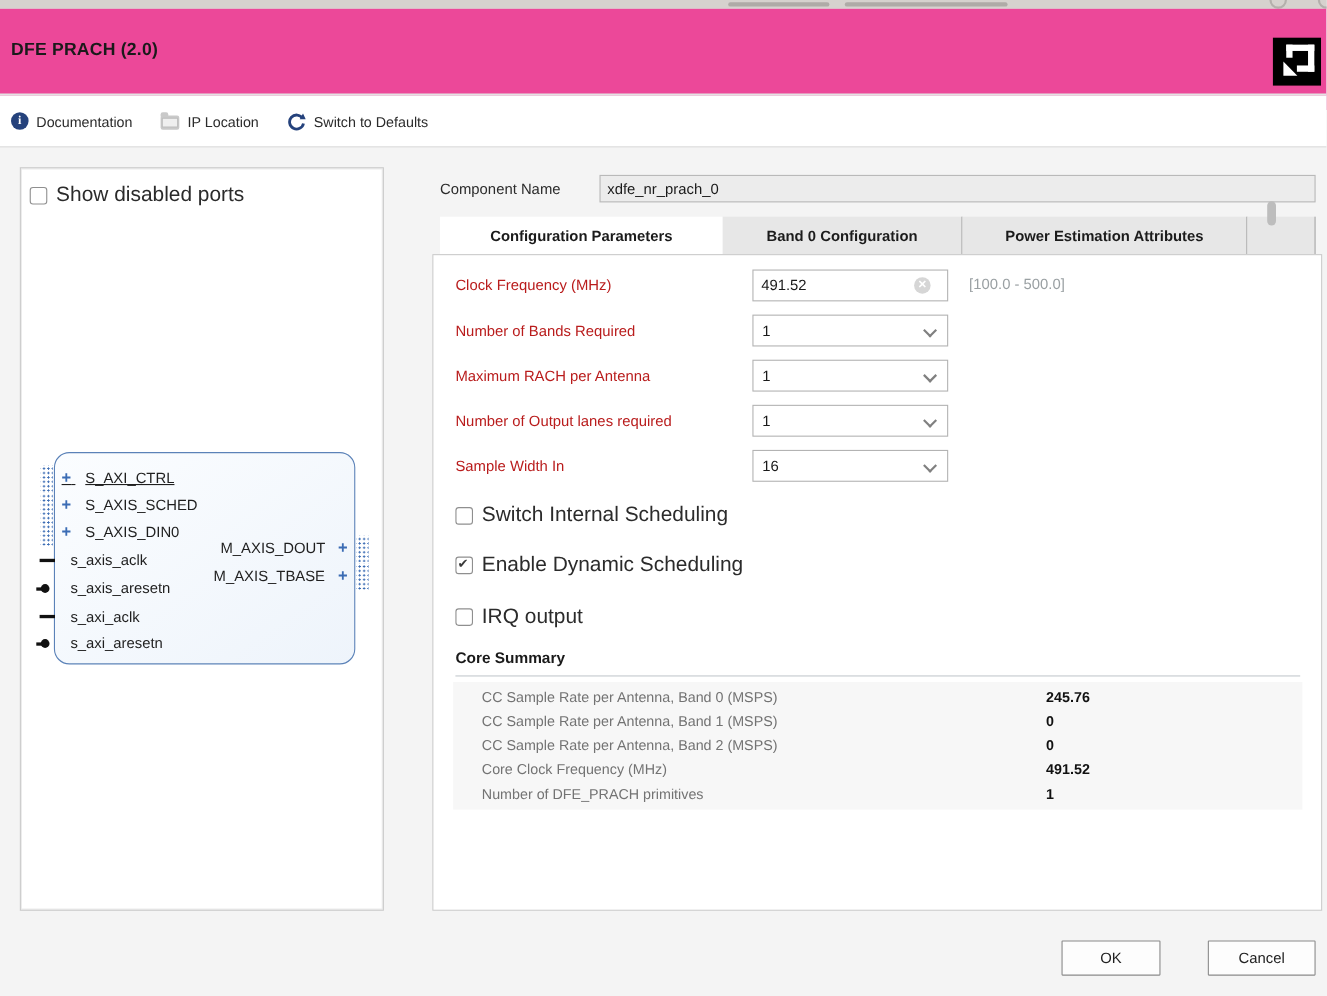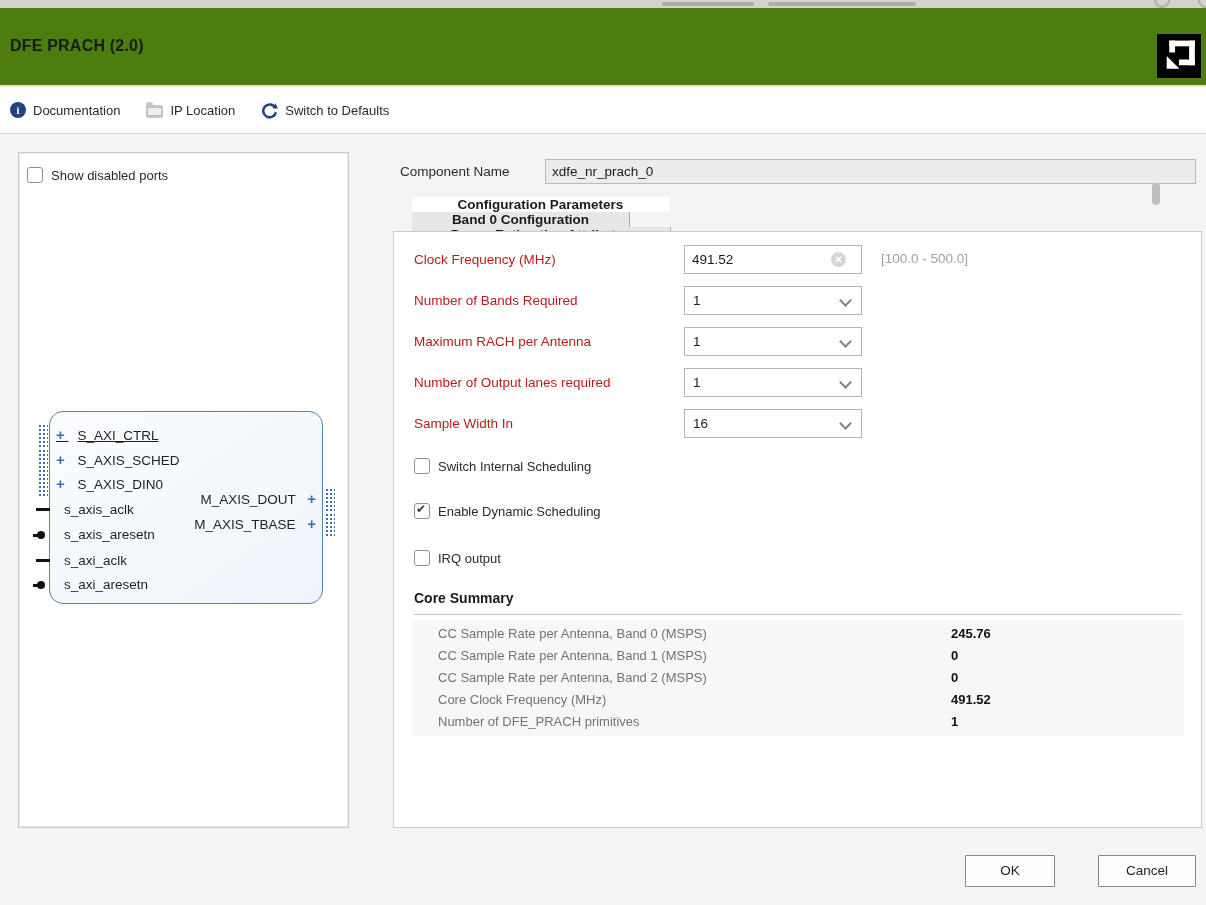--- a/index.html
+++ b/index.html
@@ -9,62 +9,62 @@
     -webkit-font-smoothing:antialiased;
   }
   .abs{position:absolute;}
 
   
   .titlebar{left:0;top:0;width:1206px;height:8px;background:#d6d2ce;}
   .titlebar .smudge{position:absolute;top:2px;height:4px;background:#8f8b87;opacity:.55;border-radius:2px;}
   .win-circle{position:absolute;top:-8px;width:16px;height:16px;border-radius:50%;
     border:2px solid #b4b0ac;background:#d6d2ce;box-sizing:border-box;}
 
-  .header{left:0;top:8px;width:1206px;height:92px;background:#4d7c0f;}
+  .header{left:0;top:8px;width:1206px;height:92px;background:#ec4899;}
   .dlg-title{position:absolute;left:10px;top:29px;font-size:16px;font-weight:bold;color:#1a1a1a;letter-spacing:.2px;}
   .amd-logo{position:absolute;left:1157px;top:26px;width:44px;height:44px;}
 
   .hdiv{left:0;width:1206px;height:2px;background:#e3e3e3;}
 
   .toolbar{left:0;top:87px;width:1206px;height:46px;background:#ffffff;display:flex;align-items:center;padding-left:10px;box-sizing:border-box;}
   .tool-item{display:flex;align-items:center;margin-right:26px;cursor:default;}
   .tool-item .lbl{font-size:13px;color:#2b2b2b;margin-left:7px;}
   .info-ic{width:16px;height:16px;border-radius:50%;background:#25427c;color:#fff;
     font-size:11px;font-weight:bold;text-align:center;line-height:16px;font-family:"Liberation Serif",serif;}
   .folder-ic{width:17px;height:13px;position:relative;background:#c9c9c9;border-radius:2px;margin-top:2px;}
   .folder-ic:before{content:"";position:absolute;left:0;top:-3px;width:7px;height:4px;background:#c9c9c9;border-radius:2px 2px 0 0;}
   .folder-ic:after{content:"";position:absolute;left:1px;top:2px;width:15px;height:9px;background:#efefef;border:1px solid #bdbdbd;box-sizing:border-box;border-radius:1px;}
 
   
   .left-panel{left:18px;top:152px;width:331px;height:676px;background:#fff;
     border:1px solid #c9c9c9;box-shadow:inset 0 0 0 1px #ececec;box-sizing:border-box;}
   .cb-box{width:16px;height:16px;border:1.5px solid #8f8f8f;border-radius:3px;background:#fff;box-sizing:border-box;position:relative;}
   .cb-box.checked:after{content:"\2714";position:absolute;left:1px;top:-2px;font-size:12px;color:#3a3a3a;}
   .cb-row{display:flex;align-items:center;}
-  .cb-row .lbl{font-size:13px;margin-left:8px;color:#2b2b2b;}
+  .cb-row .lbl{font-size:19px;margin-left:8px;color:#2b2b2b;}
 
   
   .ip-block{left:30px;top:258px;width:274px;height:193px;
     background:linear-gradient(145deg,#fbfdff 0%,#eef4fb 100%);
     border:1.5px solid #5b82b8;border-radius:14px;box-sizing:border-box;}
   .port-row{position:absolute;height:20px;line-height:20px;font-size:13.5px;color:#1f1f1f;white-space:nowrap;}
   .plus{color:#3b6cb4;font-size:15px;font-weight:bold;}
   .bus-ic{position:absolute;width:11px;height:24px;
     background-image:radial-gradient(circle,#3b6cb4 1.1px,transparent 1.1px);
     background-size:4px 4px;background-position:1px 1px;}
   .pin-stub{position:absolute;width:14px;height:3px;background:#111;}
   .pin-circ{position:absolute;width:8px;height:8px;border-radius:50%;background:#111;}
 
   
   .comp-label{font-size:13.5px;color:#2b2b2b;}
   .comp-field{left:545px;top:159px;width:651px;height:25px;background:#ececec;
     border:1px solid #b9b9b9;box-sizing:border-box;font-size:13.5px;color:#1a1a1a;
     padding:0 6px;font-family:"Liberation Sans",sans-serif;}
 
-  .tabs{left:412px;top:197px;height:34px;display:flex;flex-direction:column;}
+  .tabs{left:400px;top:197px;height:34px;display:flex;}
   .tab{height:34px;display:flex;align-items:center;justify-content:center;
     font-size:13.5px;font-weight:bold;color:#1b1b1b;box-sizing:border-box;cursor:default;}
   .tab.active{background:#ffffff;}
   .tab.inactive{background:#e7e7e7;border-right:1px solid #a8a8a8;}
   .tab-filler{height:34px;background:#e7e7e7;border-right:1px solid #a8a8a8;box-sizing:border-box;}
   .tab-thumb{position:absolute;left:1152px;top:183px;width:8px;height:22px;border-radius:4px;background:#bdbdbd;}
 
   .content-panel{left:393px;top:231px;width:809px;height:597px;background:#fff;
     border:1px solid #cbcbcb;box-sizing:border-box;}
   .frow-label{position:absolute;left:20px;height:29px;line-height:29px;font-size:13.5px;color:#b91c1c;white-space:nowrap;}

